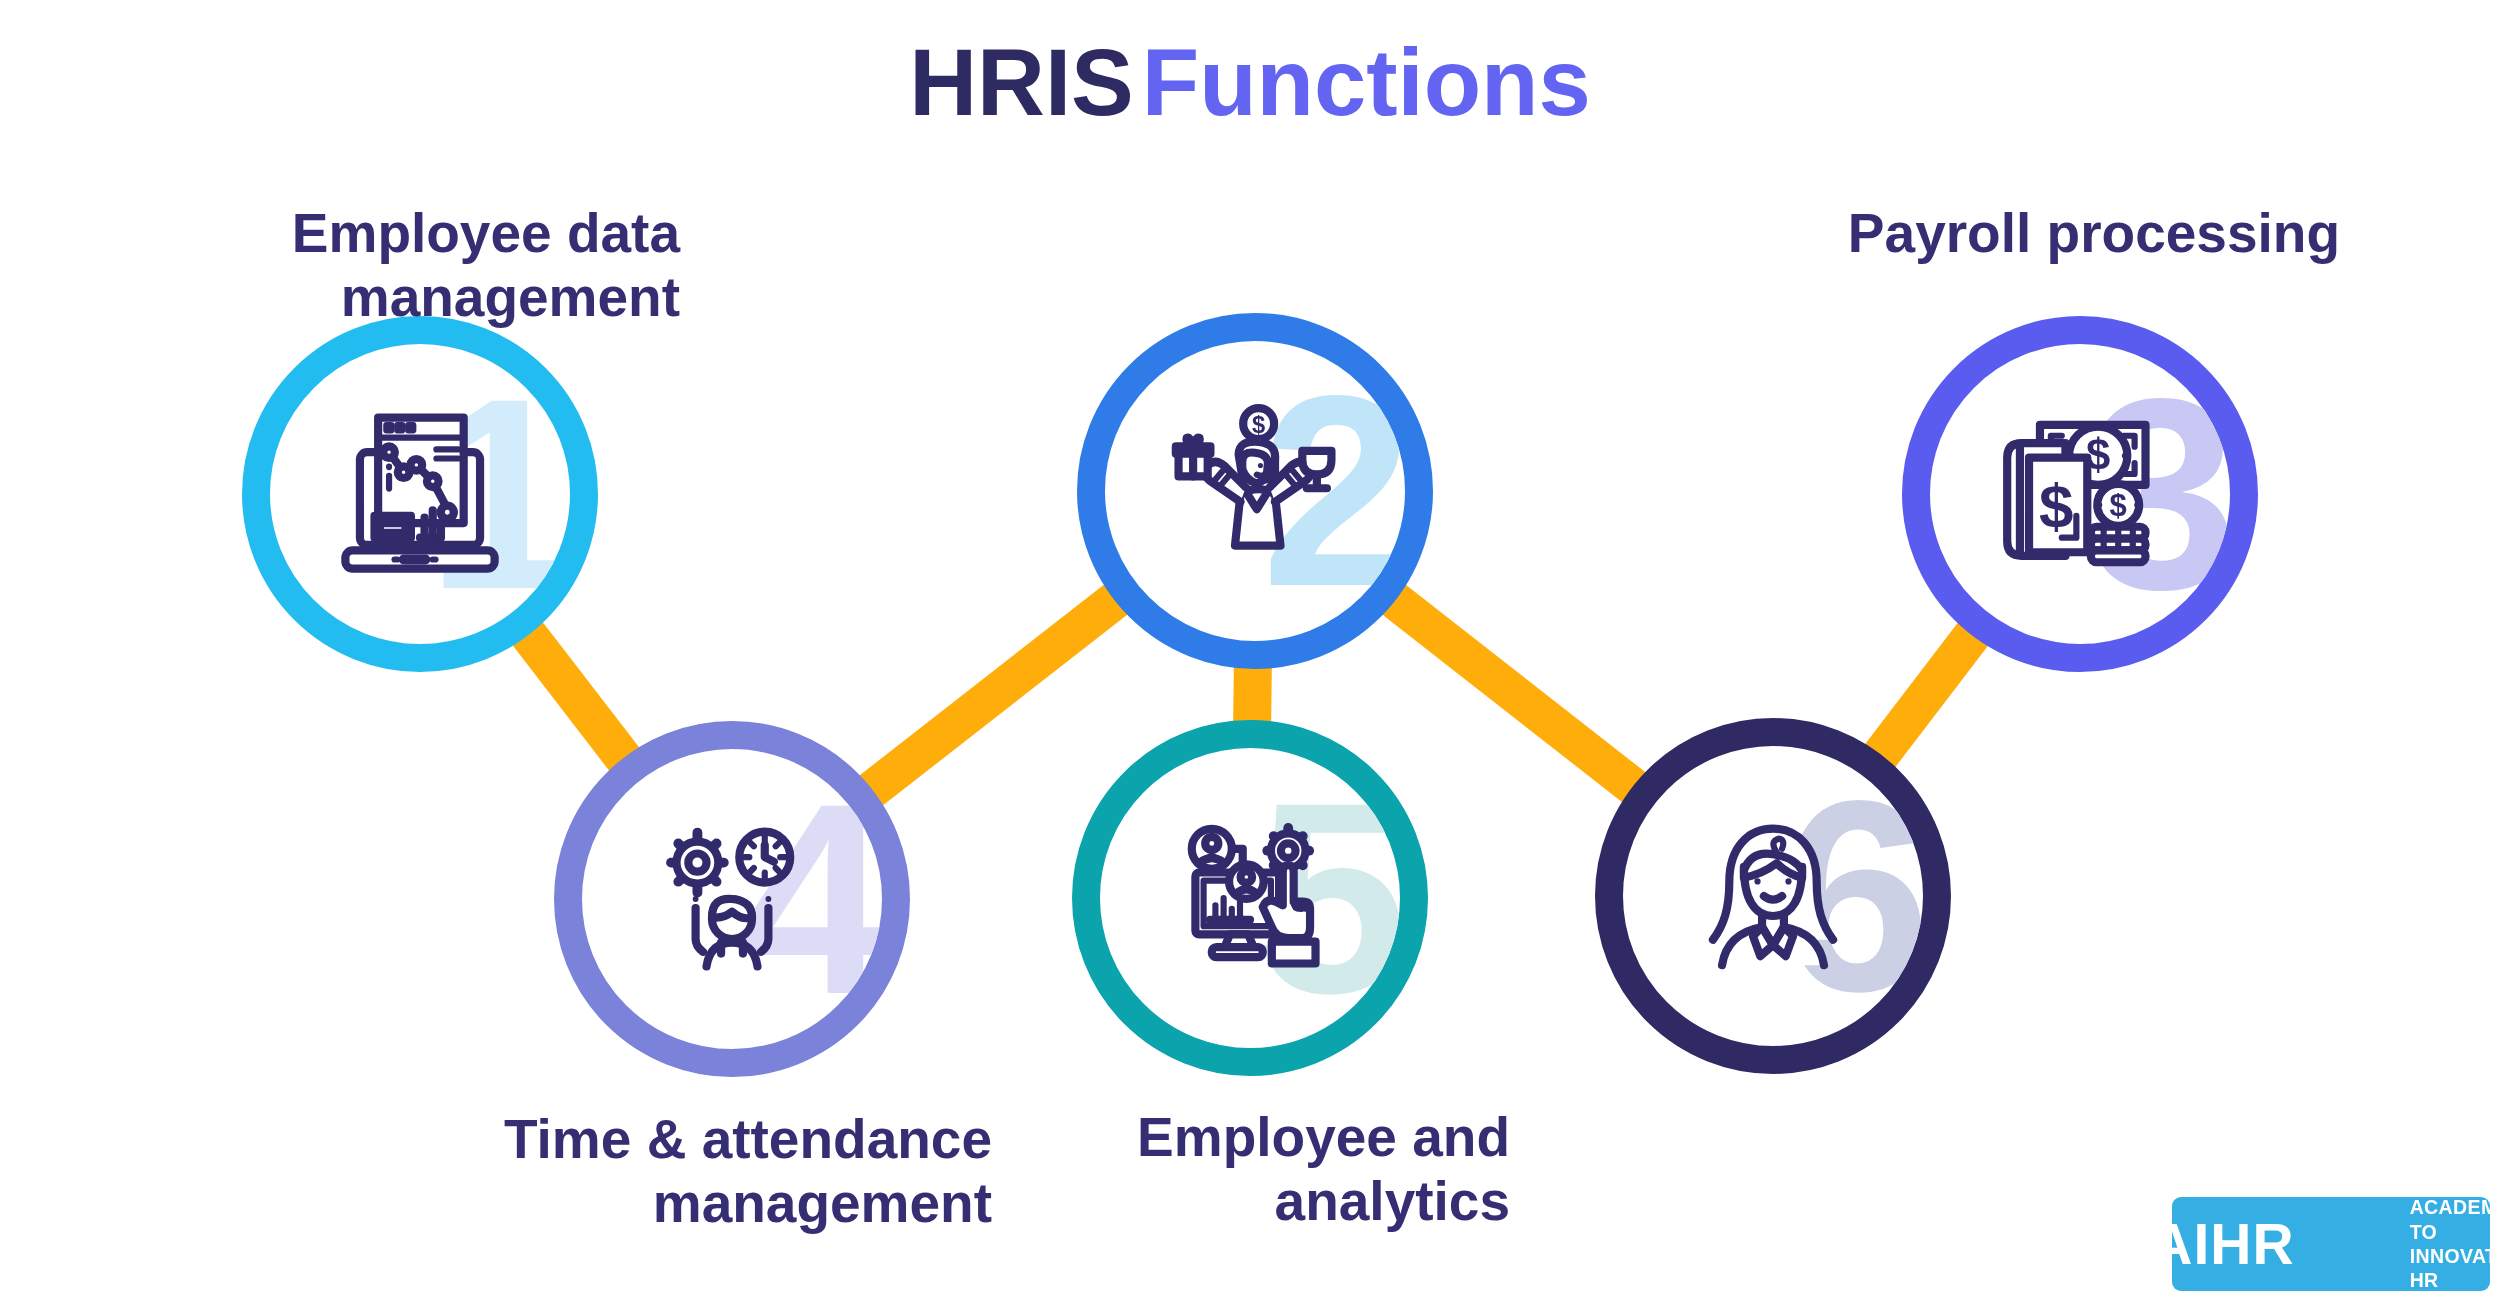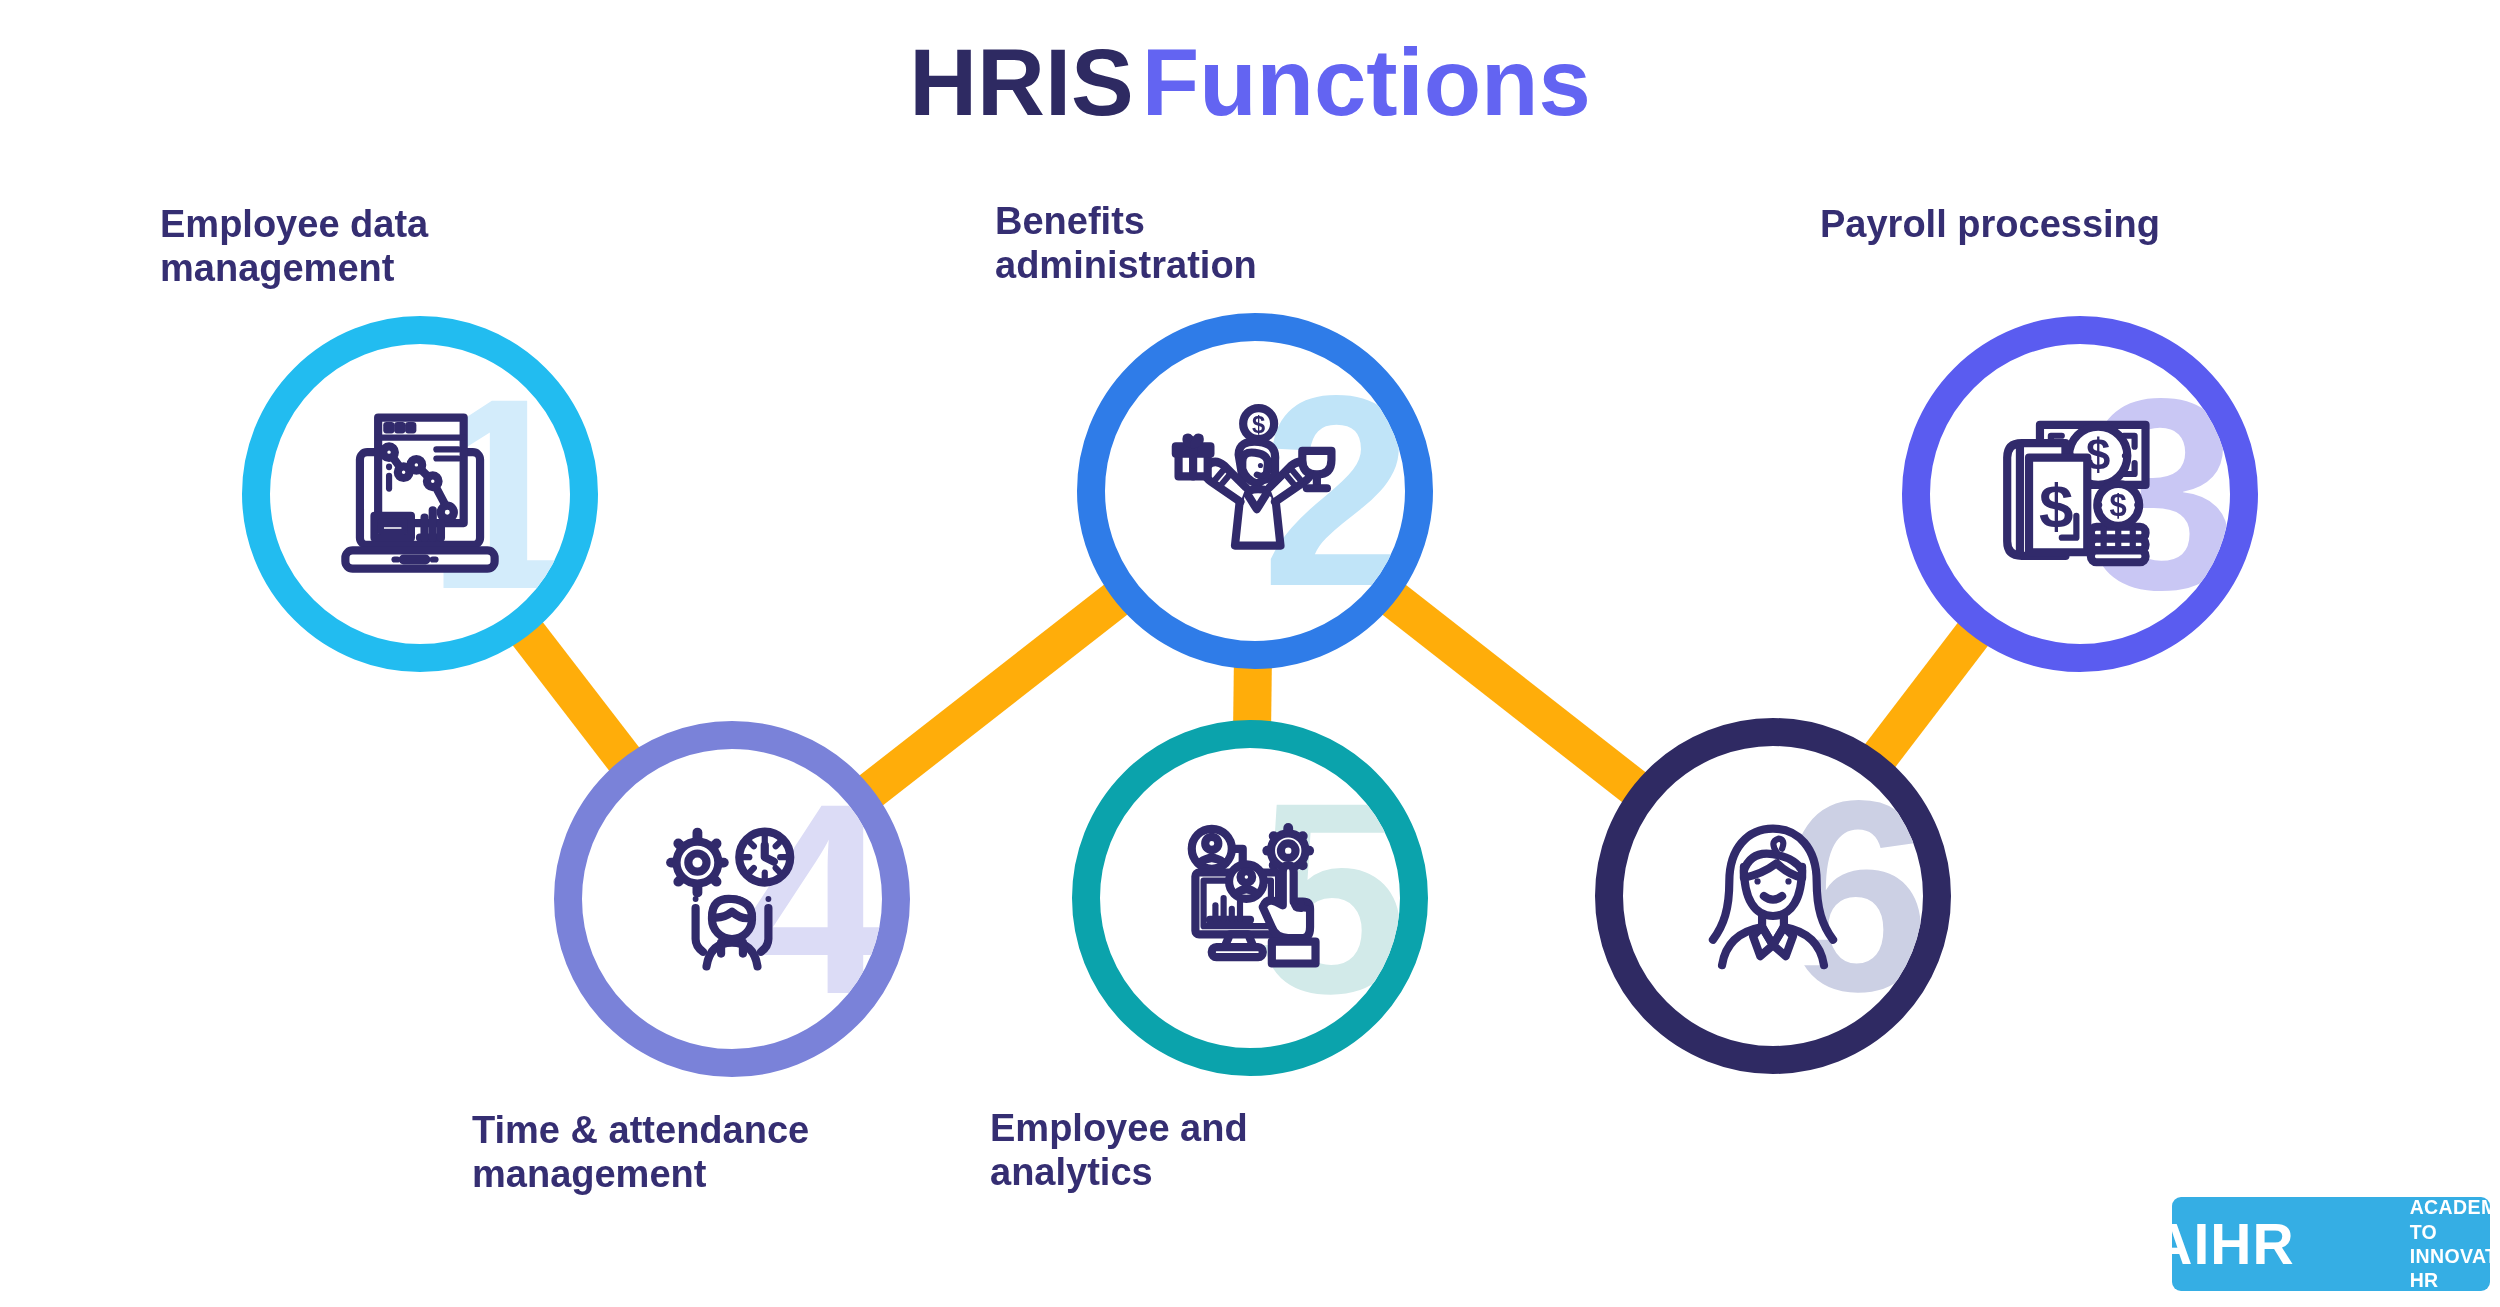--- a/index.html
+++ b/index.html
@@ -39,22 +39,22 @@
     width:182px;height:182px;z-index:2;
   }
   .icon *{vector-effect:none;}
   .icon .st{stroke:var(--ink);fill:none;stroke-width:4.5;stroke-linecap:round;stroke-linejoin:round;}
   .icon .stf{stroke:var(--ink);fill:#ffffff;stroke-width:4.5;stroke-linecap:round;stroke-linejoin:round;}
   .icon .thin{stroke-width:3.4;}
   .icon .thick{stroke-width:5.4;}
   .icon text{fill:var(--ink);stroke:none;font-weight:bold;font-family:"Liberation Sans",sans-serif;text-anchor:middle;}
   
   .label{
-    position:absolute;width:520px;text-align:left;z-index:3;
-    color:var(--c-label);font-size:38px;font-weight:bold;line-height:1.16;
+    position:absolute;width:520px;text-align:right;z-index:3;
+    color:var(--c-label);font-size:55px;font-weight:bold;line-height:1.16;
   }
   .l1{left:160px;top:202px;}
   .l2{left:995px;top:199px;}
   .l3{left:1820px;top:202px;}
   .l4{left:472px;top:1108px;}
   .l5{left:990px;top:1106px;}
   .l6{left:1513px;top:1106px;}
   
   .logo{
     position:absolute;left:2172px;top:1197px;width:318px;height:94px;
@@ -79,24 +79,20 @@
     <line class="cline" x1="1773" y1="896" x2="2080" y2="494" stroke-width="38" stroke="#ffad0a"></line>
   </svg>
 
   <div class="title">
     <span class="t1">HRIS</span><span class="t2">Functions</span>
   </div>
 
   <div class="label l1">
     <div>Employee data</div>
     <div>management</div>
-  </div>
-  <div class="label l2">
-    <div>Benefits</div>
-    <div>administration</div>
   </div>
   <div class="label l3">
     <div>Payroll processing</div>
   </div>
   <div class="label l4">
     <div>Time &amp; attendance</div>
     <div>management</div>
   </div>
   <div class="label l5">
     <div>Employee and</div>

